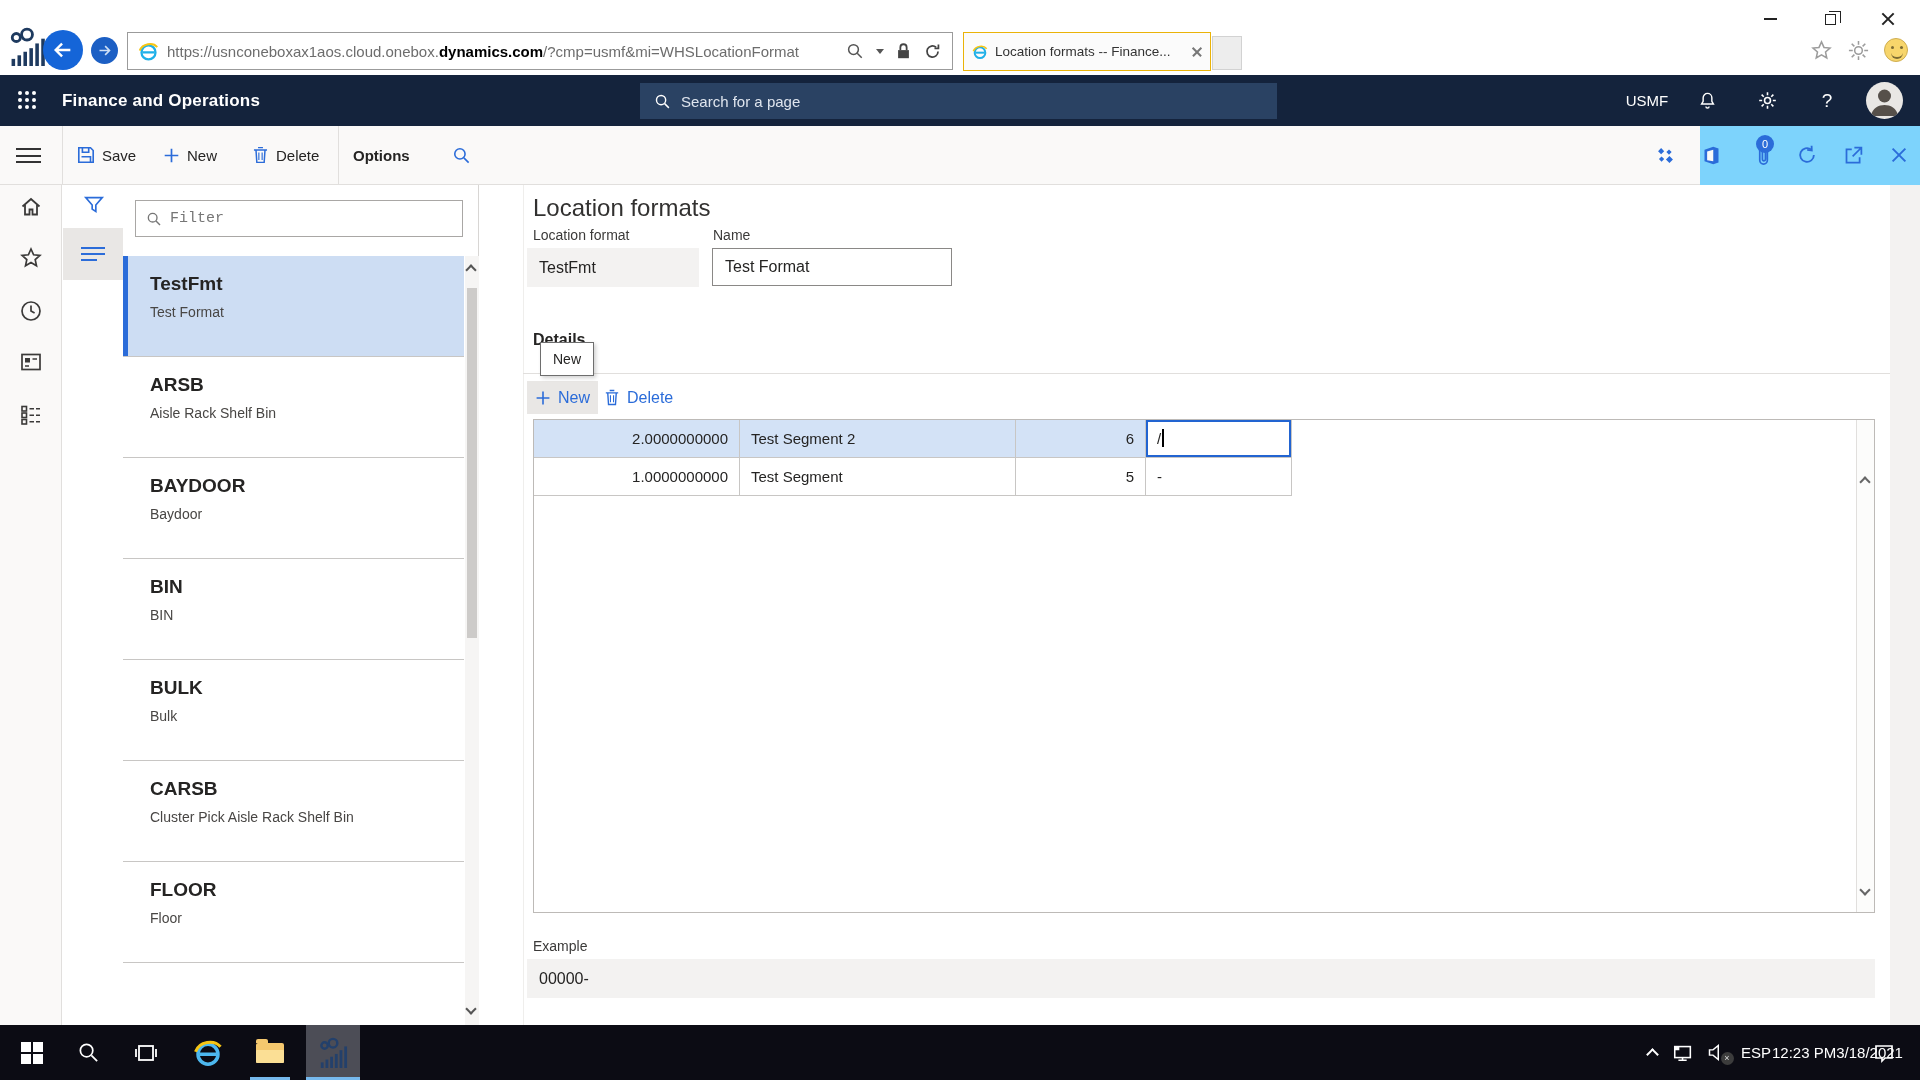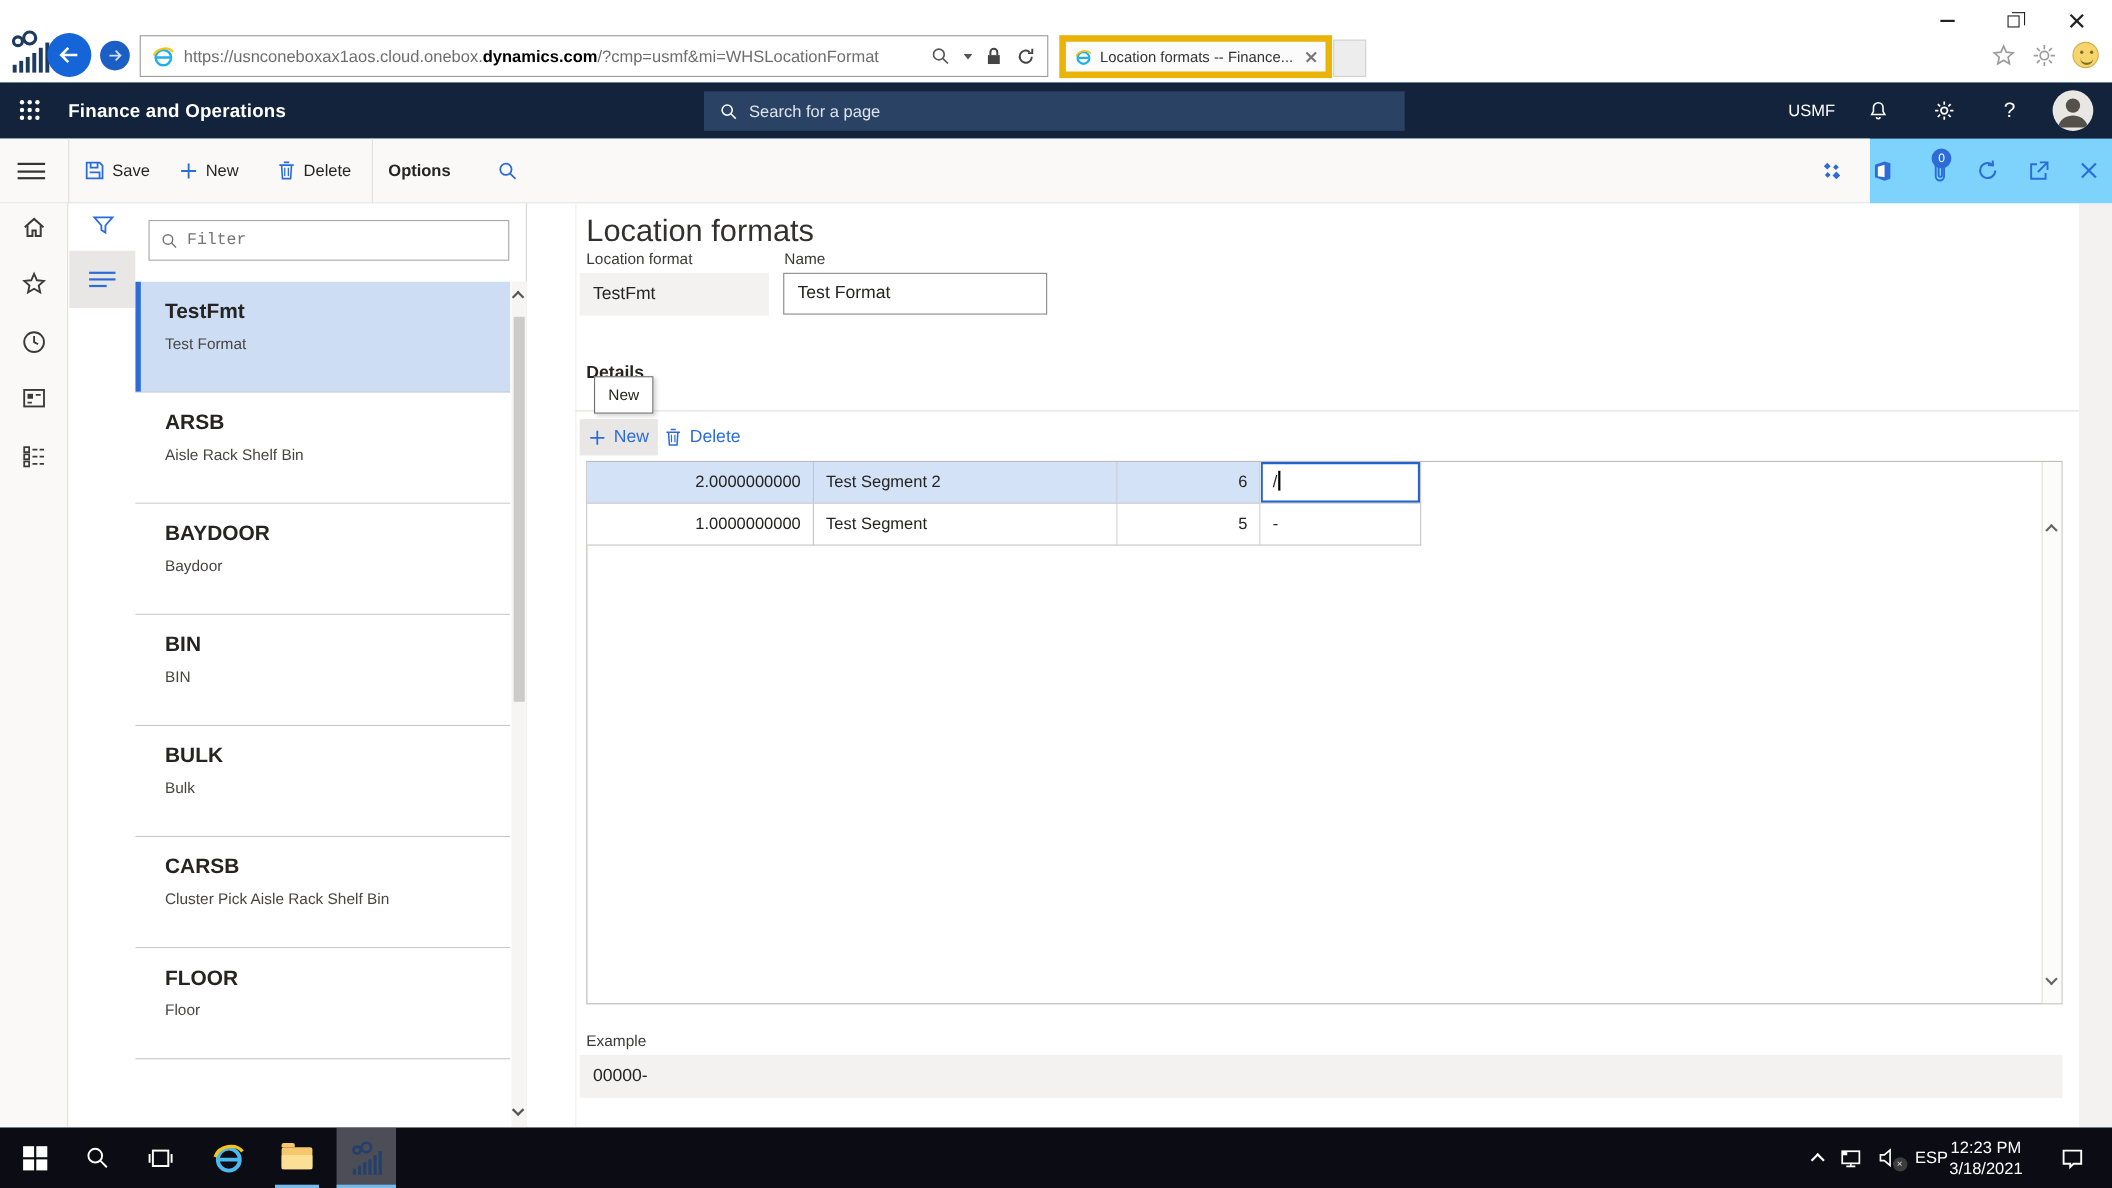--- a/index.html
+++ b/index.html
@@ -22,21 +22,21 @@
   .x-lines{position:relative;width:14px;height:14px}
   .x-lines::before,.x-lines::after{content:"";position:absolute;left:-1px;top:6px;width:16px;height:2px;background:#222}
   .x-lines::before{transform:rotate(45deg)}.x-lines::after{transform:rotate(-45deg)}
   .nav-circle{position:absolute;border-radius:50%;background:#1565d8;display:flex;align-items:center;justify-content:center;color:#fff}
   .urlbar{position:absolute;left:127px;top:32px;width:826px;height:38px;border:1px solid #9b9b9b;background:#fff;display:flex;align-items:center;padding:0 10px;gap:8px}
   .url-text{font-size:15px;white-space:nowrap;overflow:hidden}
   .url-pre,.url-suf{color:#6d6d6d}
   .url-dom{color:#000;font-weight:bold}
   .urlbar-right{margin-left:auto;display:flex;align-items:center;gap:12px}
   .caret-dn{width:0;height:0;border-left:4px solid transparent;border-right:4px solid transparent;border-top:5px solid #555}
-  .tab{position:absolute;left:963px;top:32px;width:248px;height:39px;background:#fbfbfb;border:6px solid #eab308;display:flex;align-items:center;gap:7px;padding:0 8px}
+  .tab{position:absolute;left:963px;top:32px;width:248px;height:39px;background:#fbfbfb;border:1px solid #eab308;display:flex;align-items:center;gap:7px;padding:0 8px}
   .tab-title{font-size:13.5px;color:#333;white-space:nowrap;overflow:hidden;text-overflow:ellipsis;flex:1}
   .tab-x{position:relative;width:10px;height:10px;flex:0 0 auto}
   .tab-x::before,.tab-x::after{content:"";position:absolute;left:-1px;top:4px;width:12px;height:1.6px;background:#777}
   .tab-x::before{transform:rotate(45deg)}.tab-x::after{transform:rotate(-45deg)}
   .tab-stub{position:absolute;left:1212px;top:36px;width:30px;height:34px;background:#ededed;border:1px solid #d2d2d2}
   .fav-row{position:absolute;right:12px;top:38px;display:flex;align-items:center;gap:14px}
   .smiley{width:24px;height:24px;border-radius:50%;background:#f7d56b;border:1px solid #cfae52;position:relative}
   .smiley::before{content:"";position:absolute;left:6px;top:7px;width:3px;height:3px;border-radius:50%;background:#7a6a33;box-shadow:9px 0 0 #7a6a33}
   .smiley::after{content:"";position:absolute;left:6px;top:12px;width:12px;height:6px;border-bottom:2px solid #7a6a33;border-radius:0 0 10px 10px}
 
@@ -84,21 +84,21 @@
   .item.selected{background:var(--sel)}
   .item.selected::before{content:"";position:absolute;left:0;top:0;width:5px;height:100%;background:var(--accent)}
   .vscroll{position:absolute;left:402px;top:71px;width:14px;height:769px;background:#f6f5f4}
   .sb-thumb{position:absolute;left:2px;width:10px;background:#cdcbc9}
   .chev{width:8px;height:8px;border-top:2px solid #555;border-right:2px solid #555;position:absolute;left:2px}
   .chev.up{transform:rotate(-45deg)}
   .chev.down{transform:rotate(135deg)}
 
   .main{position:absolute;left:480px;top:0;width:1410px;height:840px;background:#fff}
   .main-edge{position:absolute;left:43px;top:0;width:1px;height:840px;background:#efeeec}
-  .pg-title{position:absolute;left:53px;top:9px;font-size:28px;color:#323130}
+  .pg-title{position:absolute;left:53px;top:9px;font-size:24px;color:#323130}
   .fld-label{position:absolute;font-size:14px;color:#3b3a39}
   .ro-field{position:absolute;background:#f3f2f1;display:flex;align-items:center;padding:0 12px;font-size:16px;color:var(--ink)}
   .txt-input{position:absolute;border:1px solid #8a8886;background:#fff;font-size:16px;color:var(--ink);padding:0 12px;font-family:inherit;outline:none}
   .details-hd{position:absolute;left:53px;top:146px;font-size:16px;font-weight:bold;color:var(--ink)}
   .tooltip{position:absolute;left:60px;top:157px;height:34px;background:#fff;border:1px solid #6e6e6e;box-shadow:2px 2px 4px rgba(0,0,0,.18);display:flex;align-items:center;padding:0 12px;font-size:14px;color:var(--ink);z-index:6}
   .sec-line{position:absolute;left:43px;top:188px;width:1367px;height:1px;background:var(--line-lt)}
   .dt-btn{position:absolute;top:196px;height:33px;display:flex;align-items:center;gap:7px;font-size:16px;color:var(--accent);padding:0 8px}
   .dt-btn.hovered{background:#e9e7e5}
   .grid{position:absolute;left:53px;top:234px;width:1342px;height:494px;border:1px solid #bdbab7;background:#fff}
   .g-scroll{position:absolute;top:0;right:0;width:18px;height:100%;border-left:1px solid var(--line-lt);background:#fcfcfb}
@@ -115,21 +115,21 @@
   .right-strip{position:absolute;left:1890px;top:0;width:30px;height:840px;background:#f3f2f1}
 
   
   .taskbar{position:absolute;top:1025px;left:0;width:1920px;height:55px;background:#0c0c14;color:#fff}
   .tb-ic{position:absolute;top:0;height:55px;display:flex;align-items:center;justify-content:center}
   .winlogo{display:grid;grid-template-columns:10px 10px;grid-template-rows:10px 10px;gap:2px}
   .winlogo i{background:#fff}
   .runline{position:absolute;bottom:0;height:3px;background:#76b9ed}
   .dyn-tile{position:absolute;left:306px;top:0;width:54px;height:55px;background:rgba(140,142,152,.5);display:flex;align-items:center;justify-content:center}
   .tray-text{font-size:15px;color:#fff}
-  .clock{position:absolute;left:1772px;top:0;height:55px;display:flex;flex-direction:column;justify-content:center;align-items:center;font-size:15px;line-height:19px}
+  .clock{position:absolute;left:1772px;top:0;height:55px;display:flex;justify-content:center;align-items:center;font-size:15px;line-height:19px}
   .chev-tray{width:9px;height:9px;border-top:2px solid #fff;border-right:2px solid #fff;transform:rotate(-45deg);margin-top:4px}
   .spk-x{position:absolute;right:-7px;bottom:-2px;width:13px;height:13px;border-radius:50%;background:#3c3c3c;color:#ddd;font-size:9px;line-height:13px;text-align:center}
   .folder{position:relative;width:28px;height:20px;background:#f5c86e;border-radius:2px}
   .folder::before{content:"";position:absolute;top:-4px;left:0;width:12px;height:4px;background:#f5c86e;border-radius:2px 2px 0 0}
   .folder::after{content:"";position:absolute;left:0;bottom:0;width:28px;height:13px;background:#fbdf95;border-radius:1px}
 </style>
 </head>
 <body>
 
 <div class="screen">

